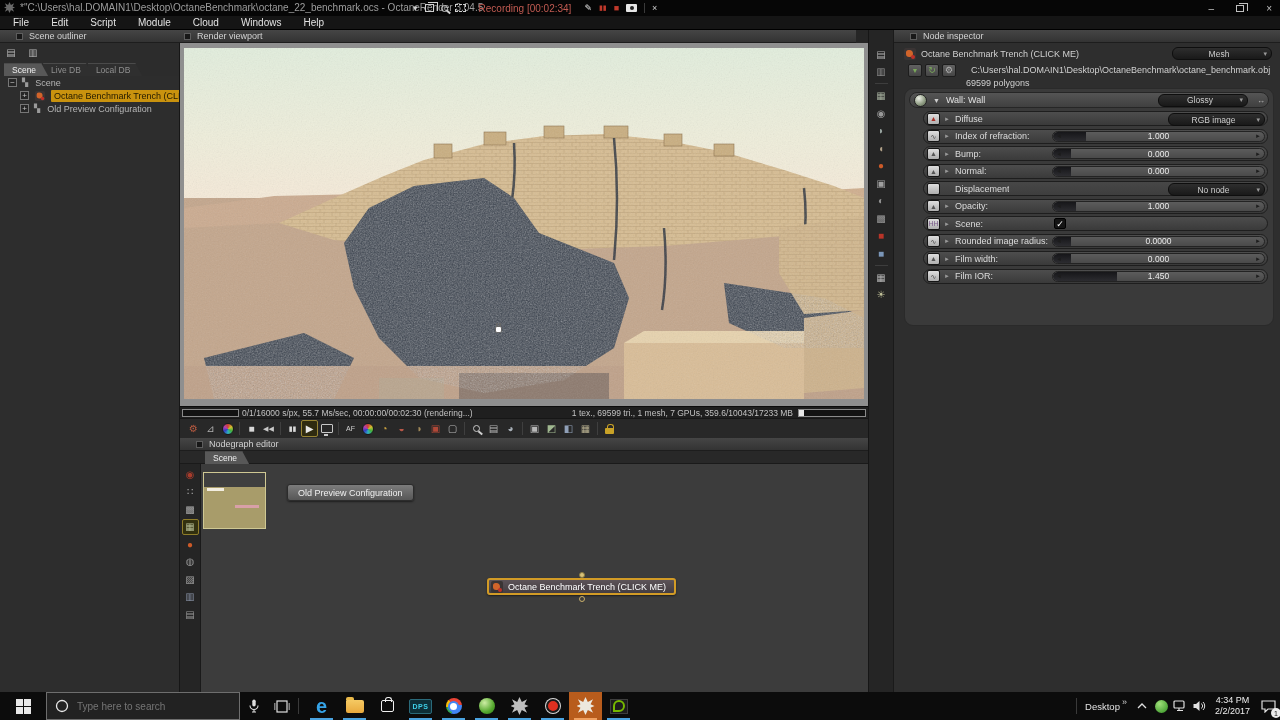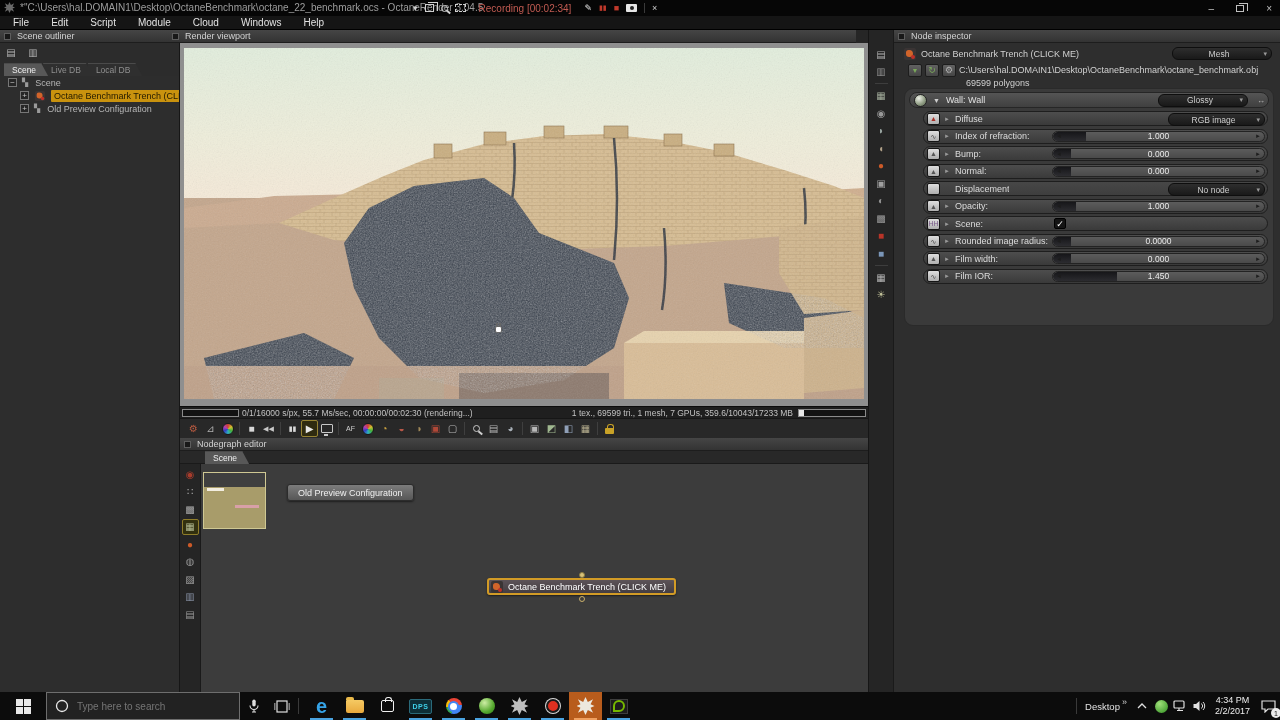--- a/index.html
+++ b/index.html
@@ -26,21 +26,21 @@
   .win-ctrl{position:absolute;top:0;height:16px;display:flex;align-items:center;gap:22px;right:8px;color:#c0c0c0;font-size:10px}
   .shape-restore{width:8px;height:7px;border:1px solid #c0c0c0;position:relative}
   .shape-restore::after{content:"";position:absolute;left:2px;top:-3px;width:8px;height:7px;border:1px solid #c0c0c0;border-bottom:none;border-left:none}
 
   
   #menubar{position:absolute;left:0;top:16px;width:1280px;height:14px;background:#151515;display:flex;align-items:center;padding-left:2px;border-bottom:1px solid #000}
   .menu-item{font-size:10px;color:#e3e3e3;padding:0 11px}
 
   
   .phead{position:absolute;height:13px;background:linear-gradient(#454545,#333);border-bottom:1px solid #1d1d1d;
-    display:flex;align-items:center;gap:6px;padding-left:4px;font-size:9px;color:#d2d2d2;white-space:nowrap}
+    display:flex;align-items:center;gap:6px;padding-left:16px;font-size:9px;color:#d2d2d2;white-space:nowrap}
   .phandle{width:7px;height:7px;background:#181818;border:1px solid #5d5d5d;flex:none}
 
   
   #outliner{position:absolute;left:0;top:30px;width:180px;bottom:28px;background:#2c2c2c;border-right:1px solid #161616}
   #outliner .phead{left:0;top:0;width:180px}
   .out-icons{position:absolute;left:4px;top:16px;display:flex;gap:8px}
   .sm-btn{width:14px;height:13px;display:flex;align-items:center;justify-content:center;font-size:10px;color:#b5b5b5}
   .tabrow{position:absolute;left:4px;top:33px;display:flex}
   .tab{height:13px;display:inline-flex;align-items:center;padding:0 12px 0 8px;font-size:8.5px;color:#8f8f8f;
     background:#2f2f2f;clip-path:polygon(0 0,calc(100% - 7px) 0,100% 100%,0 100%);border-top:1px solid #4a4a4a;margin-right:-5px}
@@ -594,21 +594,21 @@
     <span>Octane Benchmark Trench (CLICK ME)</span>
     <div class="dropdown" style="position:absolute;right:0;width:100px">
       <span>Mesh</span>
       <span class="dd-arrow">▾</span>
     </div>
   </div>
   <div class="insp-row" style="left:14px;top:33px;right:4px;height:14px">
     <span class="tool-btn" style="color:#7aa85a;font-size:7px">▼</span>
     <span class="tool-btn" style="color:#7aa85a">↻</span>
     <span class="tool-btn" style="color:#b0b0b0">⚙</span>
-    <span style="margin-left:0">C:\Users\hal.DOMAIN1\Desktop\OctaneBenchmark\octane_benchmark.obj</span>
+    <span style="margin-left:12px">C:\Users\hal.DOMAIN1\Desktop\OctaneBenchmark\octane_benchmark.obj</span>
   </div>
   <div class="insp-row" style="left:72px;top:47px;height:12px">
     <span>69599 polygons</span>
   </div>
   <div id="mat-group">
     <div id="mat-head">
       <span class="sphere-ico"></span>
       <span class="exp-arrow">▼</span>
       <span>Wall: Wall</span>
       <div class="dropdown" style="position:absolute;right:20px;width:90px">

